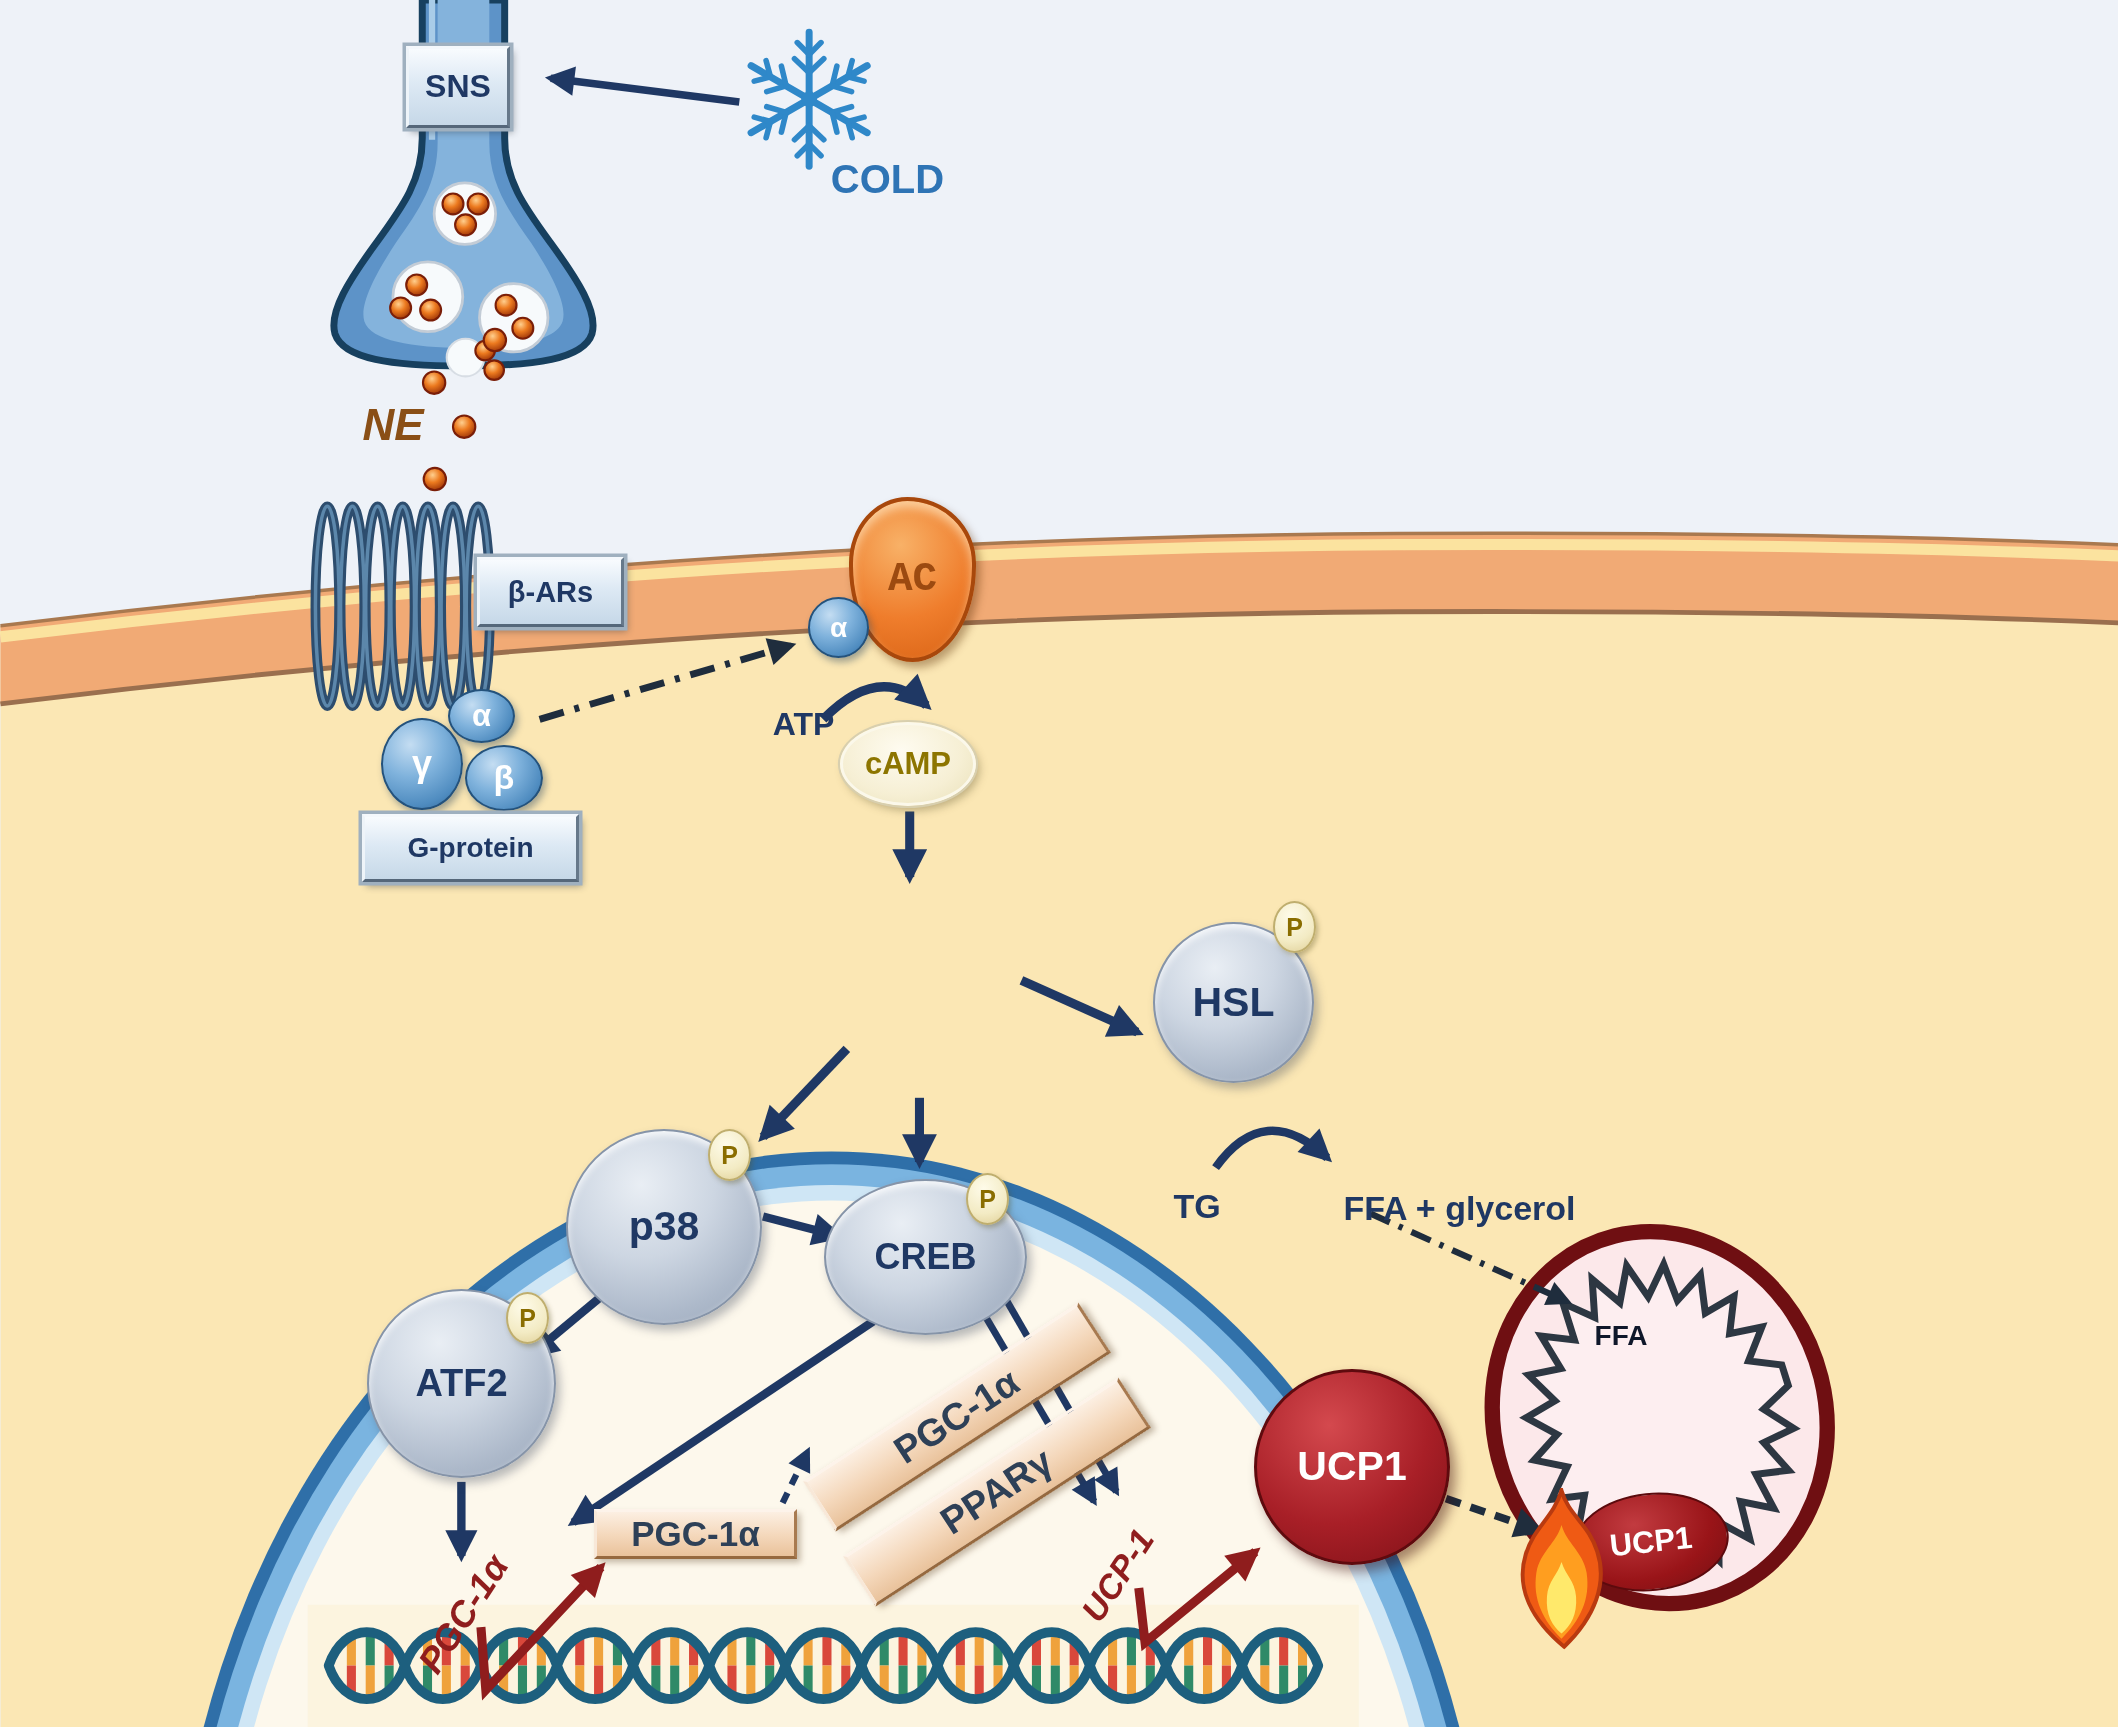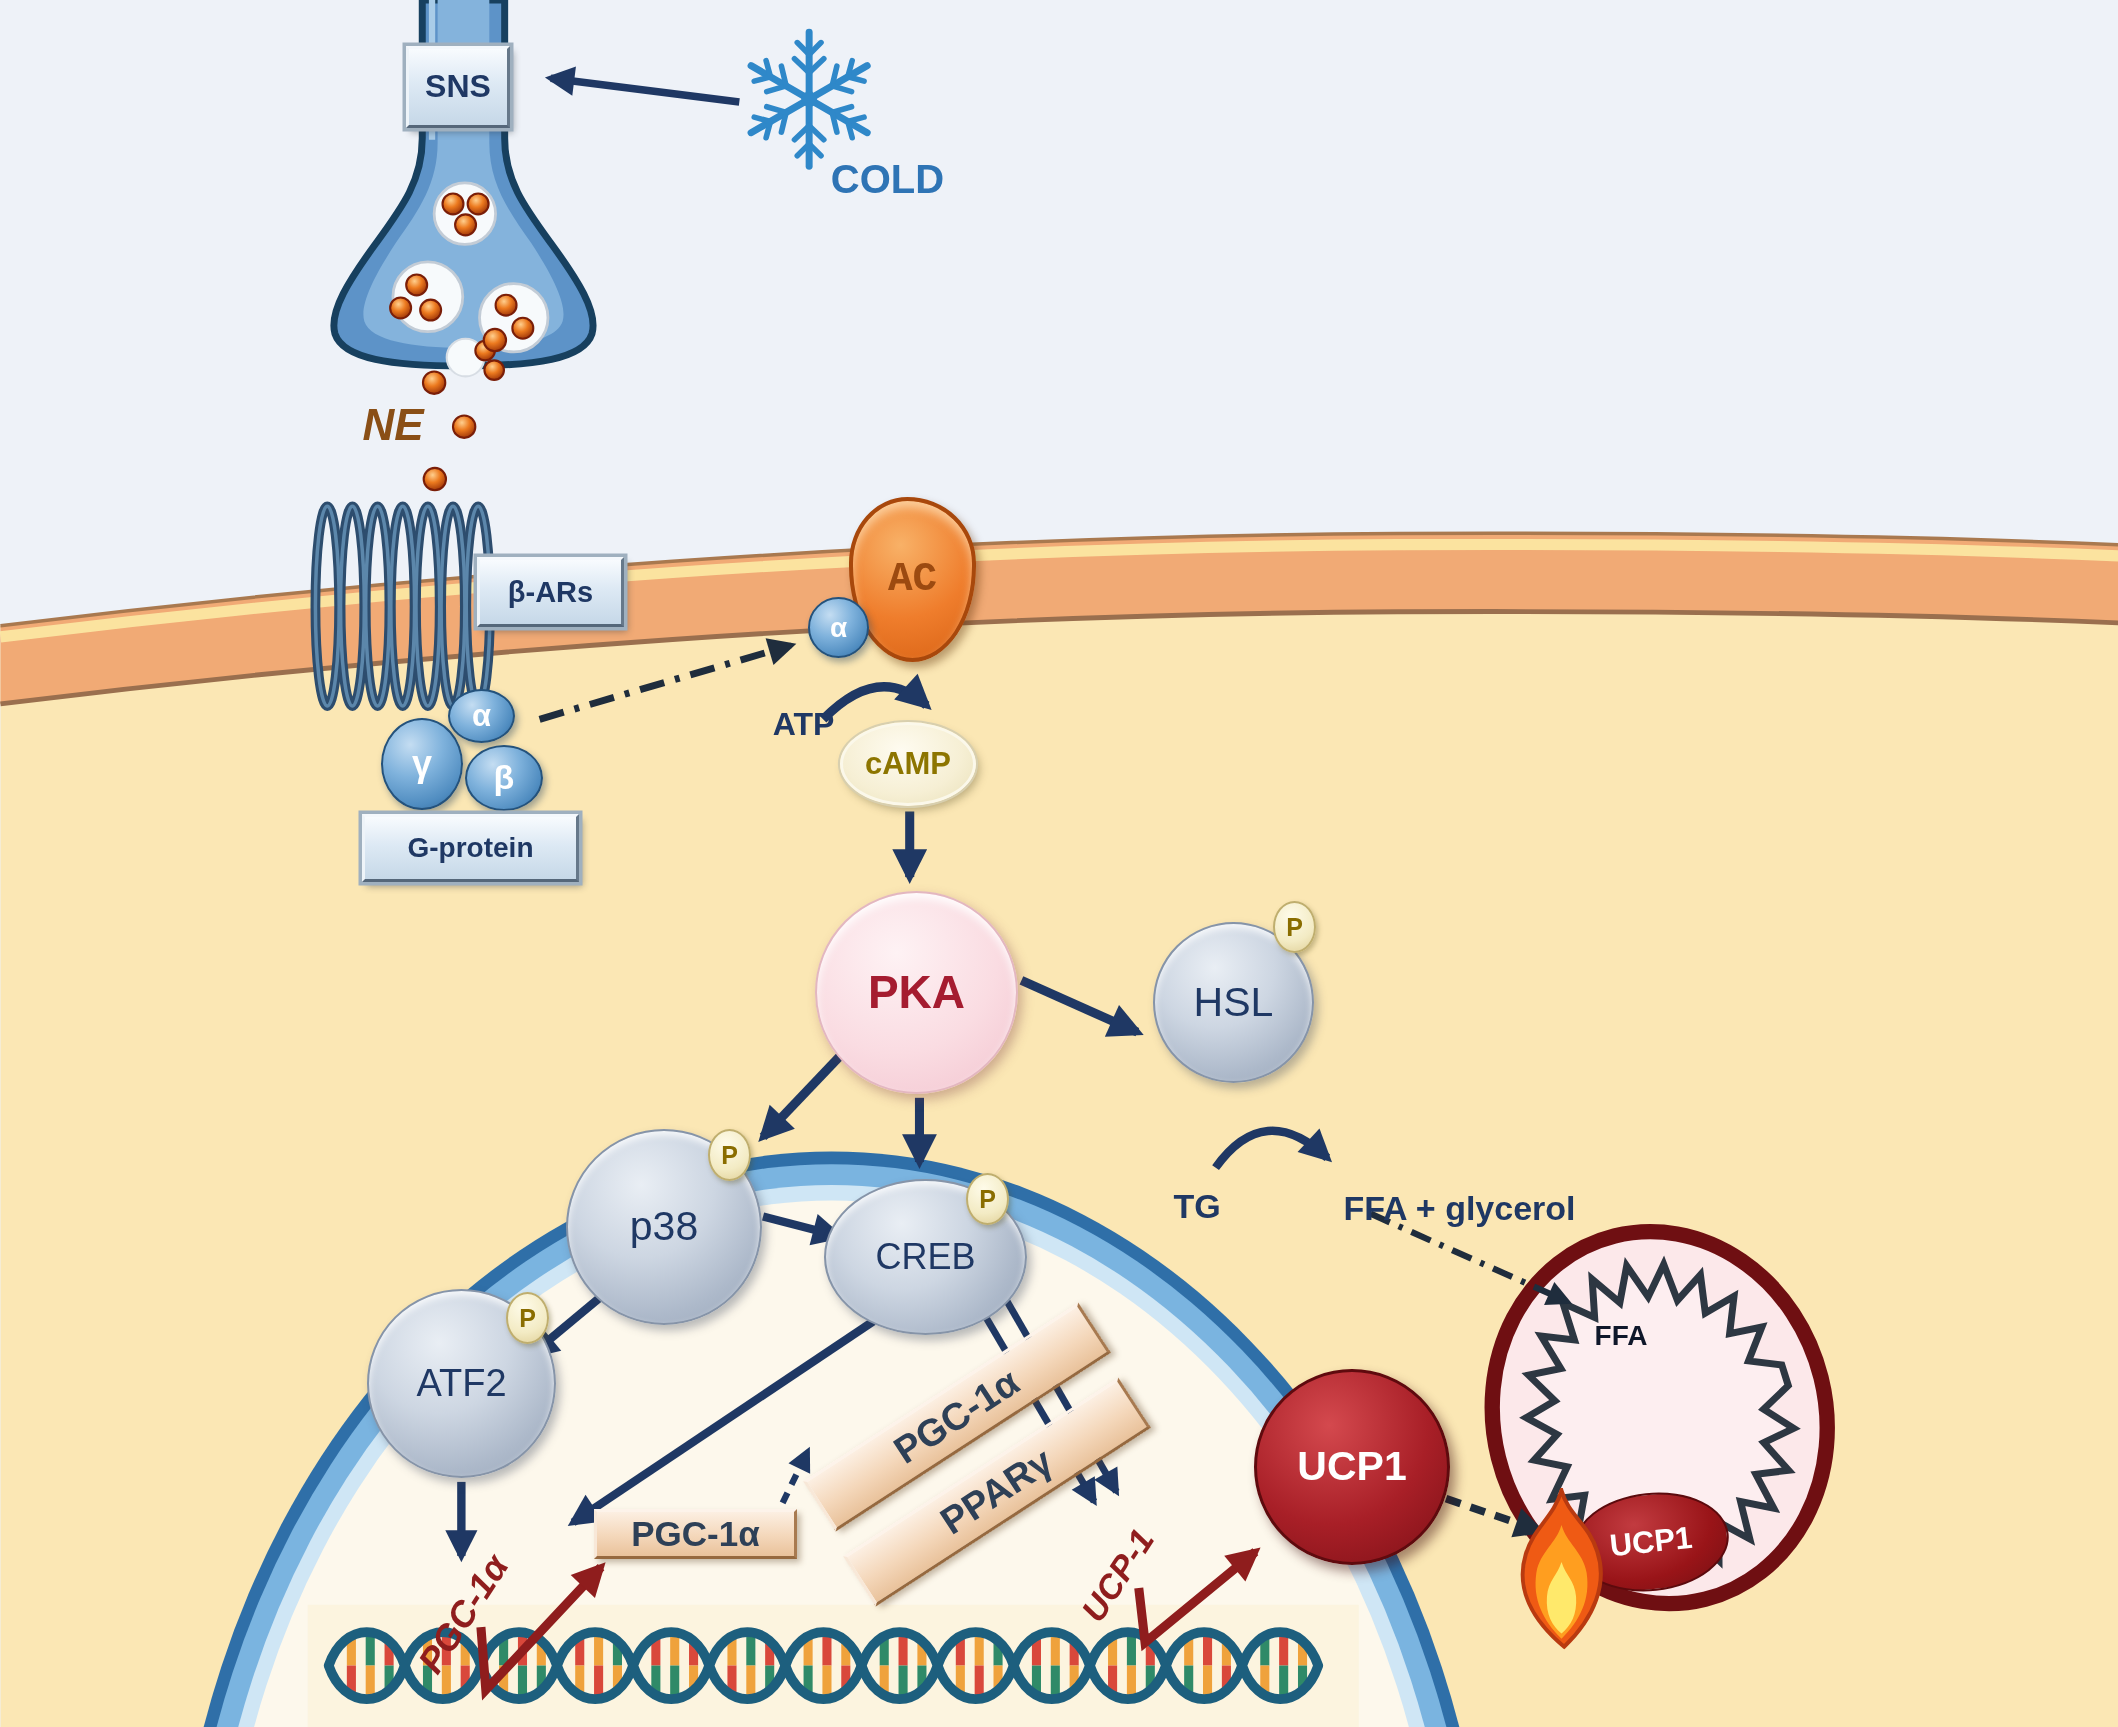--- a/index.html
+++ b/index.html
@@ -4,21 +4,21 @@
 <style>
   html,body{margin:0;padding:0;background:#eef2f8;}
   #canvas{position:relative;width:2119px;height:1727px;overflow:hidden;
           font-family:"Liberation Sans",sans-serif;}
   #scene{position:absolute;left:0;top:0;z-index:1;}
   .node{position:absolute;display:flex;align-items:center;justify-content:center;
         box-sizing:border-box;z-index:3;text-align:center;line-height:1.05;}
   .circ{border-radius:50%;}
   .gray{background:radial-gradient(circle at 38% 28%, #e9eef4 0%, #cdd6e2 40%, #adb9ca 72%, #97a5b8 100%);
         border:2.8px solid #8694a8;box-shadow:4.2px 5.6px 9.8px rgba(60,70,90,.35), inset 0 4.2px 7px rgba(255,255,255,.8);
-        color:#1f3864;font-weight:normal;}
+        color:#1f3864;font-weight:bold;}
   .sphere-blue{background:radial-gradient(circle at 35% 28%, #c4ddf2 0%, #7fb2dc 40%, #4f8cc0 75%, #2f6496 100%);
         border:2.8px solid #24527c;box-shadow:2.8px 4.2px 7px rgba(30,60,90,.4);
         color:#ffffff;font-weight:bold;}
   .pka-style{background:radial-gradient(circle at 40% 30%, #fef2f4 0%, #fadce2 55%, #f2c4cf 100%);
         border:2.8px solid #e3b7c0;box-shadow:4.2px 5.6px 11.2px rgba(120,60,70,.35), inset 0 5.6px 8.4px rgba(255,255,255,.9);
         color:#a51c30;font-weight:bold;}
   .red-circ{background:radial-gradient(circle at 38% 28%, #d4494e 0%, #a81f27 55%, #7d1016 100%);
         border:3.5px solid #5f0a0e;box-shadow:5.6px 7px 11.2px rgba(60,10,10,.45);
         color:#ffffff;font-weight:bold;}
   .badge{background:radial-gradient(circle at 40% 28%, #fefbe9 0%, #f3ebc4 60%, #e0d098 100%);
@@ -338,23 +338,20 @@
 <div class="node circ sphere-blue" style="left:808px;top:597px;width:61px;height:61px;font-size:28px;">
   <span>α</span>
 </div>
 
 <div class="lbl" style="left:765px;top:707px;width:77px;height:35px;font-size:32px;color:#1f3864;">ATP</div>
 
 <div class="node ellip camp-style" style="left:840px;top:722px;width:136px;height:84px;font-size:31px;">
   <span>cAMP</span>
 </div>
 
-<div class="node circ pka-style" style="left:815px;top:891px;width:203px;height:203px;font-size:46px;">
-  <span>PKA</span>
-</div>
 
 <div class="node circ gray" style="left:1153px;top:922px;width:161px;height:161px;font-size:41px;">
   <span>HSL</span>
 </div>
 <div class="node badge" style="left:1273px;top:901px;width:43px;height:52px;font-size:25px;">
   <span>P</span>
 </div>
 
 <div class="lbl" style="left:1162px;top:1187px;width:70px;height:39px;font-size:34px;color:#1f3864;">TG</div>
 <div class="lbl" style="left:1313px;top:1189px;width:293px;height:39px;font-size:34px;color:#1f3864;">FFA + glycerol</div>

